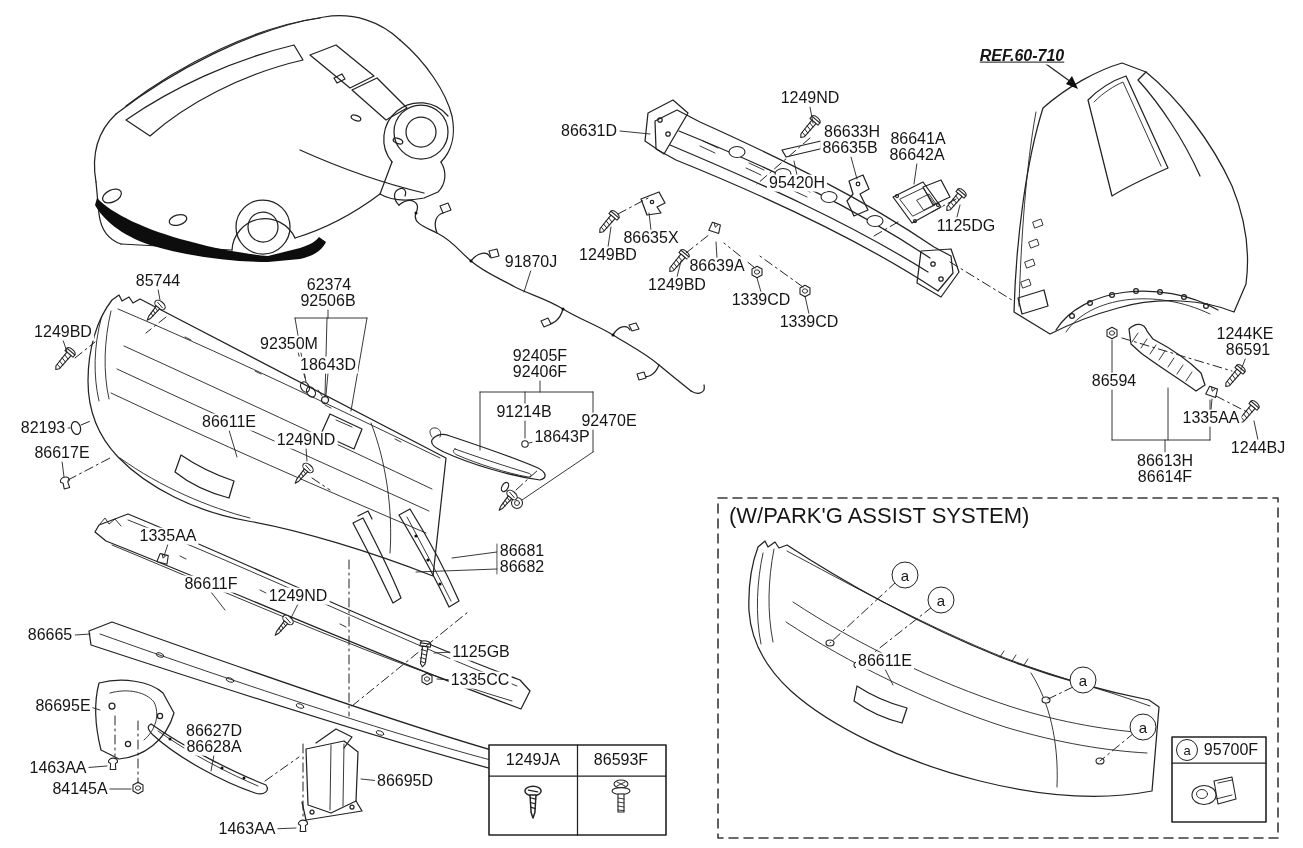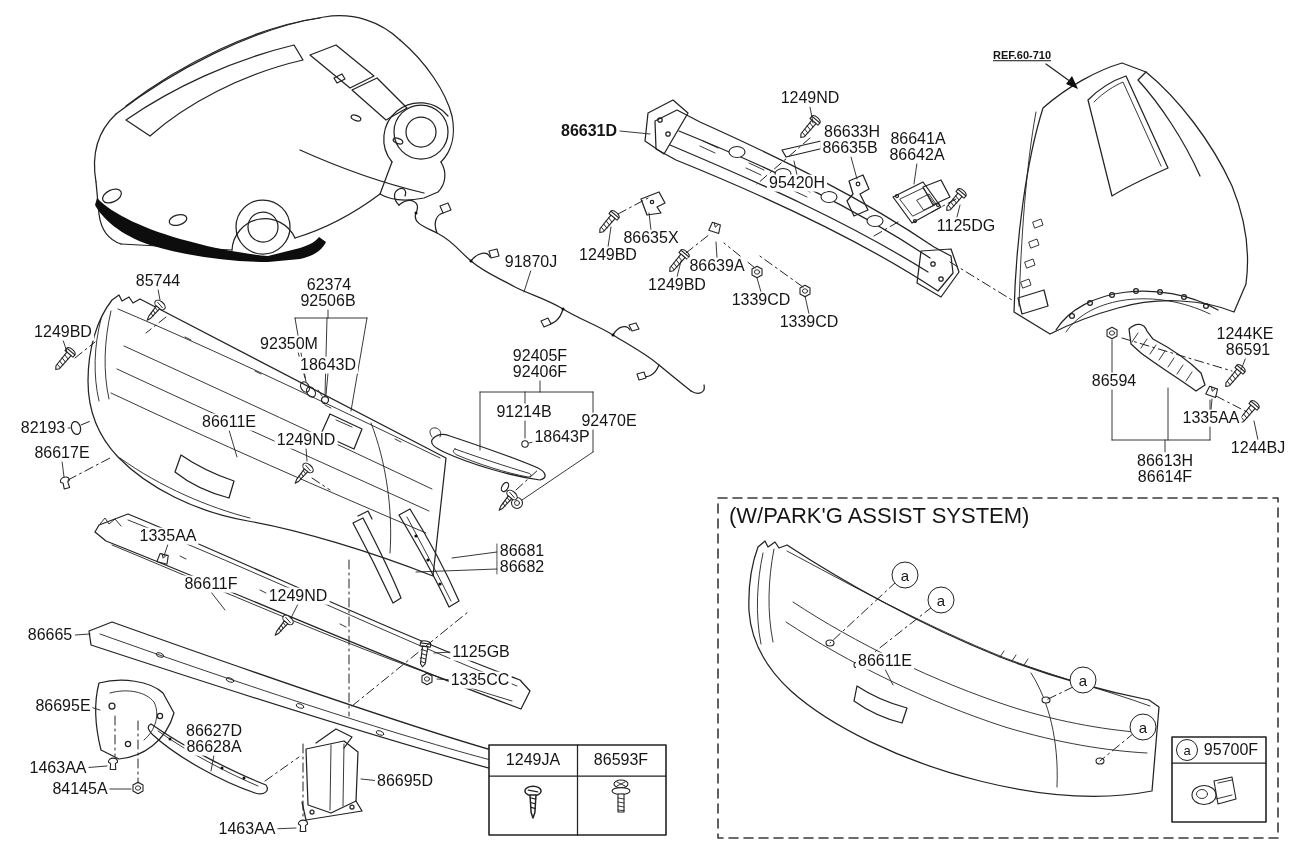--- a/index.html
+++ b/index.html
@@ -11,21 +11,21 @@
   .kt{stroke-width:0.9;}
   .kb{stroke-width:1.6;}
   .fw{fill:#fff;stroke:var(--line);stroke-width:1.1;stroke-linejoin:round;}
   .fd{fill:var(--ink);stroke:none;}
   .dd{stroke-dasharray:9 4 2 4;stroke-width:1;}
   .ds{stroke-dasharray:9 6;}
   #label-layer{position:absolute;inset:0;}
   .lbl{position:absolute;transform:translate(-50%,-50%);font-size:16px;line-height:1.05;
        color:#151515;background:#fff;padding:0 2px;white-space:nowrap;}
   .lbl.title{transform:translate(0,-50%);font-size:22px;background:transparent;}
-  .lbl.ref{font-size:11px;text-decoration:underline;font-weight:bold;}
+  .lbl.ref{font-size:16px;text-decoration:underline;font-weight:bold;font-style:italic;}
   .lbl.legend{font-size:16px;background:transparent;}
   .callout{position:absolute;transform:translate(-50%,-50%);width:25px;height:25px;
        border:1.4px solid #222;border-radius:50%;display:flex;align-items:center;
        justify-content:center;font-size:15px;background:#fff;color:#151515;}
   .callout.small{width:20px;height:20px;font-size:13px;}
 </style>
 </head>
 <body>
 
 <div id="stage">
@@ -294,21 +294,21 @@
   <path d="M166,317 L146,333 M75,358 L95,342 M68,480 L110,458 M81,425 L93,420 M312,478 L330,490 M516,490 L539,469"></path>
   <path d="M1122,338 L1232,371 M1216,396 L1247,412"></path>
   <path d="M896,582 L830,643 M932,607 L858,665 M1073,687 L1046,700 M1134,733 L1100,761"></path>
   <path d="M115,716 L115,756 M138,721 L138,783 M303,744 L303,819 M349,560 L349,716 M352,706 L468,612 M265,781 L299,757"></path>
 </g>
 </svg>
 
 <div id="label-layer">
       <div class="lbl ref" style="left: 1022px; top: 56px;">REF.60-710</div>
       <div class="lbl part" style="left: 810px; top: 98px;">1249ND</div>
-      <div class="lbl part" style="left: 589px; top: 131px; font-weight: bold;">86631D</div>
+      <div class="lbl part" style="left: 589px; top: 131px;">86631D</div>
       <div class="lbl part" style="left: 852px; top: 132px;">86633H</div>
       <div class="lbl part" style="left: 850px; top: 148px;">86635B</div>
       <div class="lbl part" style="left: 918px; top: 139px;">86641A</div>
       <div class="lbl part" style="left: 917px; top: 155px;">86642A</div>
       <div class="lbl part" style="left: 797px; top: 183px;">95420H</div>
       <div class="lbl part" style="left: 966px; top: 226px;">1125DG</div>
       <div class="lbl part" style="left: 651px; top: 238px;">86635X</div>
       <div class="lbl part" style="left: 608px; top: 255px;">1249BD</div>
       <div class="lbl part" style="left: 717px; top: 266px;">86639A</div>
       <div class="lbl part" style="left: 677px; top: 285px;">1249BD</div>

